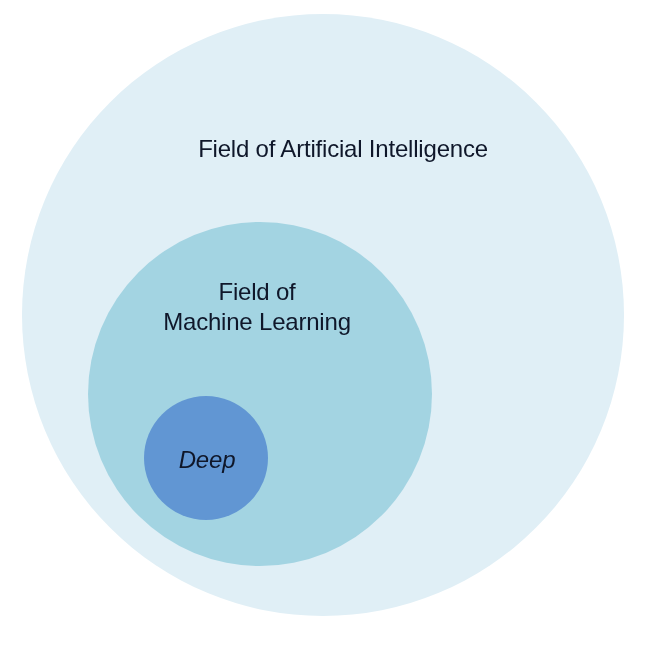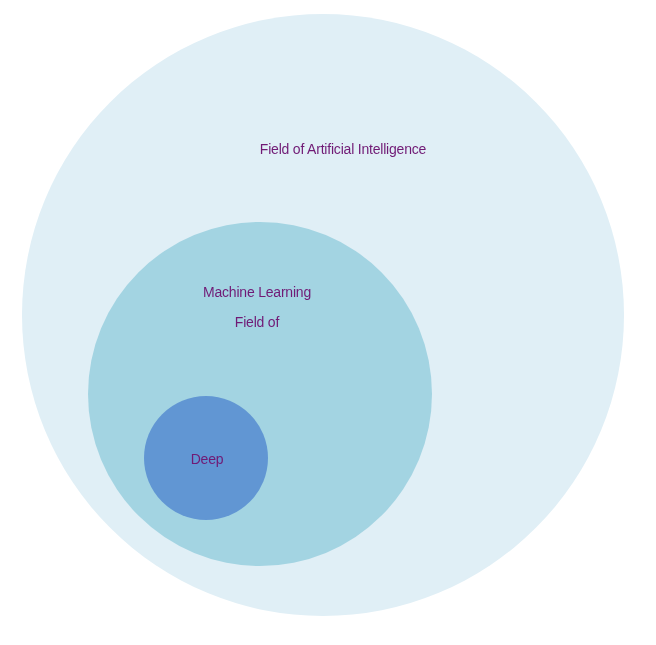--- a/index.html
+++ b/index.html
@@ -37,39 +37,40 @@
   .circle-dl {
     left: 144px;
     top: 396px;
     width: 124px;
     height: 124px;
   }
   .label {
     position: absolute;
     transform: translate(-50%, -50%);
     text-align: center;
-    color: #701a75;
-    font-size: 14px;
+    color: #0f172a;
+    font-size: 24px;
     white-space: nowrap;
     letter-spacing: -0.2px;
   }
   .label-ai {
     left: 343px;
     top: 149px;
     line-height: 26px;
   }
   .label-ml {
     left: 257px;
     top: 307px;
     line-height: 30px;
   }
   .label-dl {
     left: 207px;
     top: 459px;
     line-height: 29px;
+    font-style: italic;
   }
   .label span {
     display: block;
   }
 </style>
 </head>
 <body>
 
 <div class="stage">
 
@@ -77,21 +78,21 @@
 
   <div class="circle circle-ml" style="background-color: rgb(163, 212, 226);"></div>
 
   <div class="circle circle-dl" style="background-color: rgb(97, 150, 211);"></div>
 
   <div class="label label-ai">
     <span>Field of Artificial Intelligence</span>
   </div>
 
   <div class="label label-ml">
+    <span>Field of</span>
     <span>Machine Learning</span>
-    <span>Field of</span>
   </div>
 
   <div class="label label-dl">
     <span>Deep</span>
   </div>
 
 </div>
 
 </body></html>

